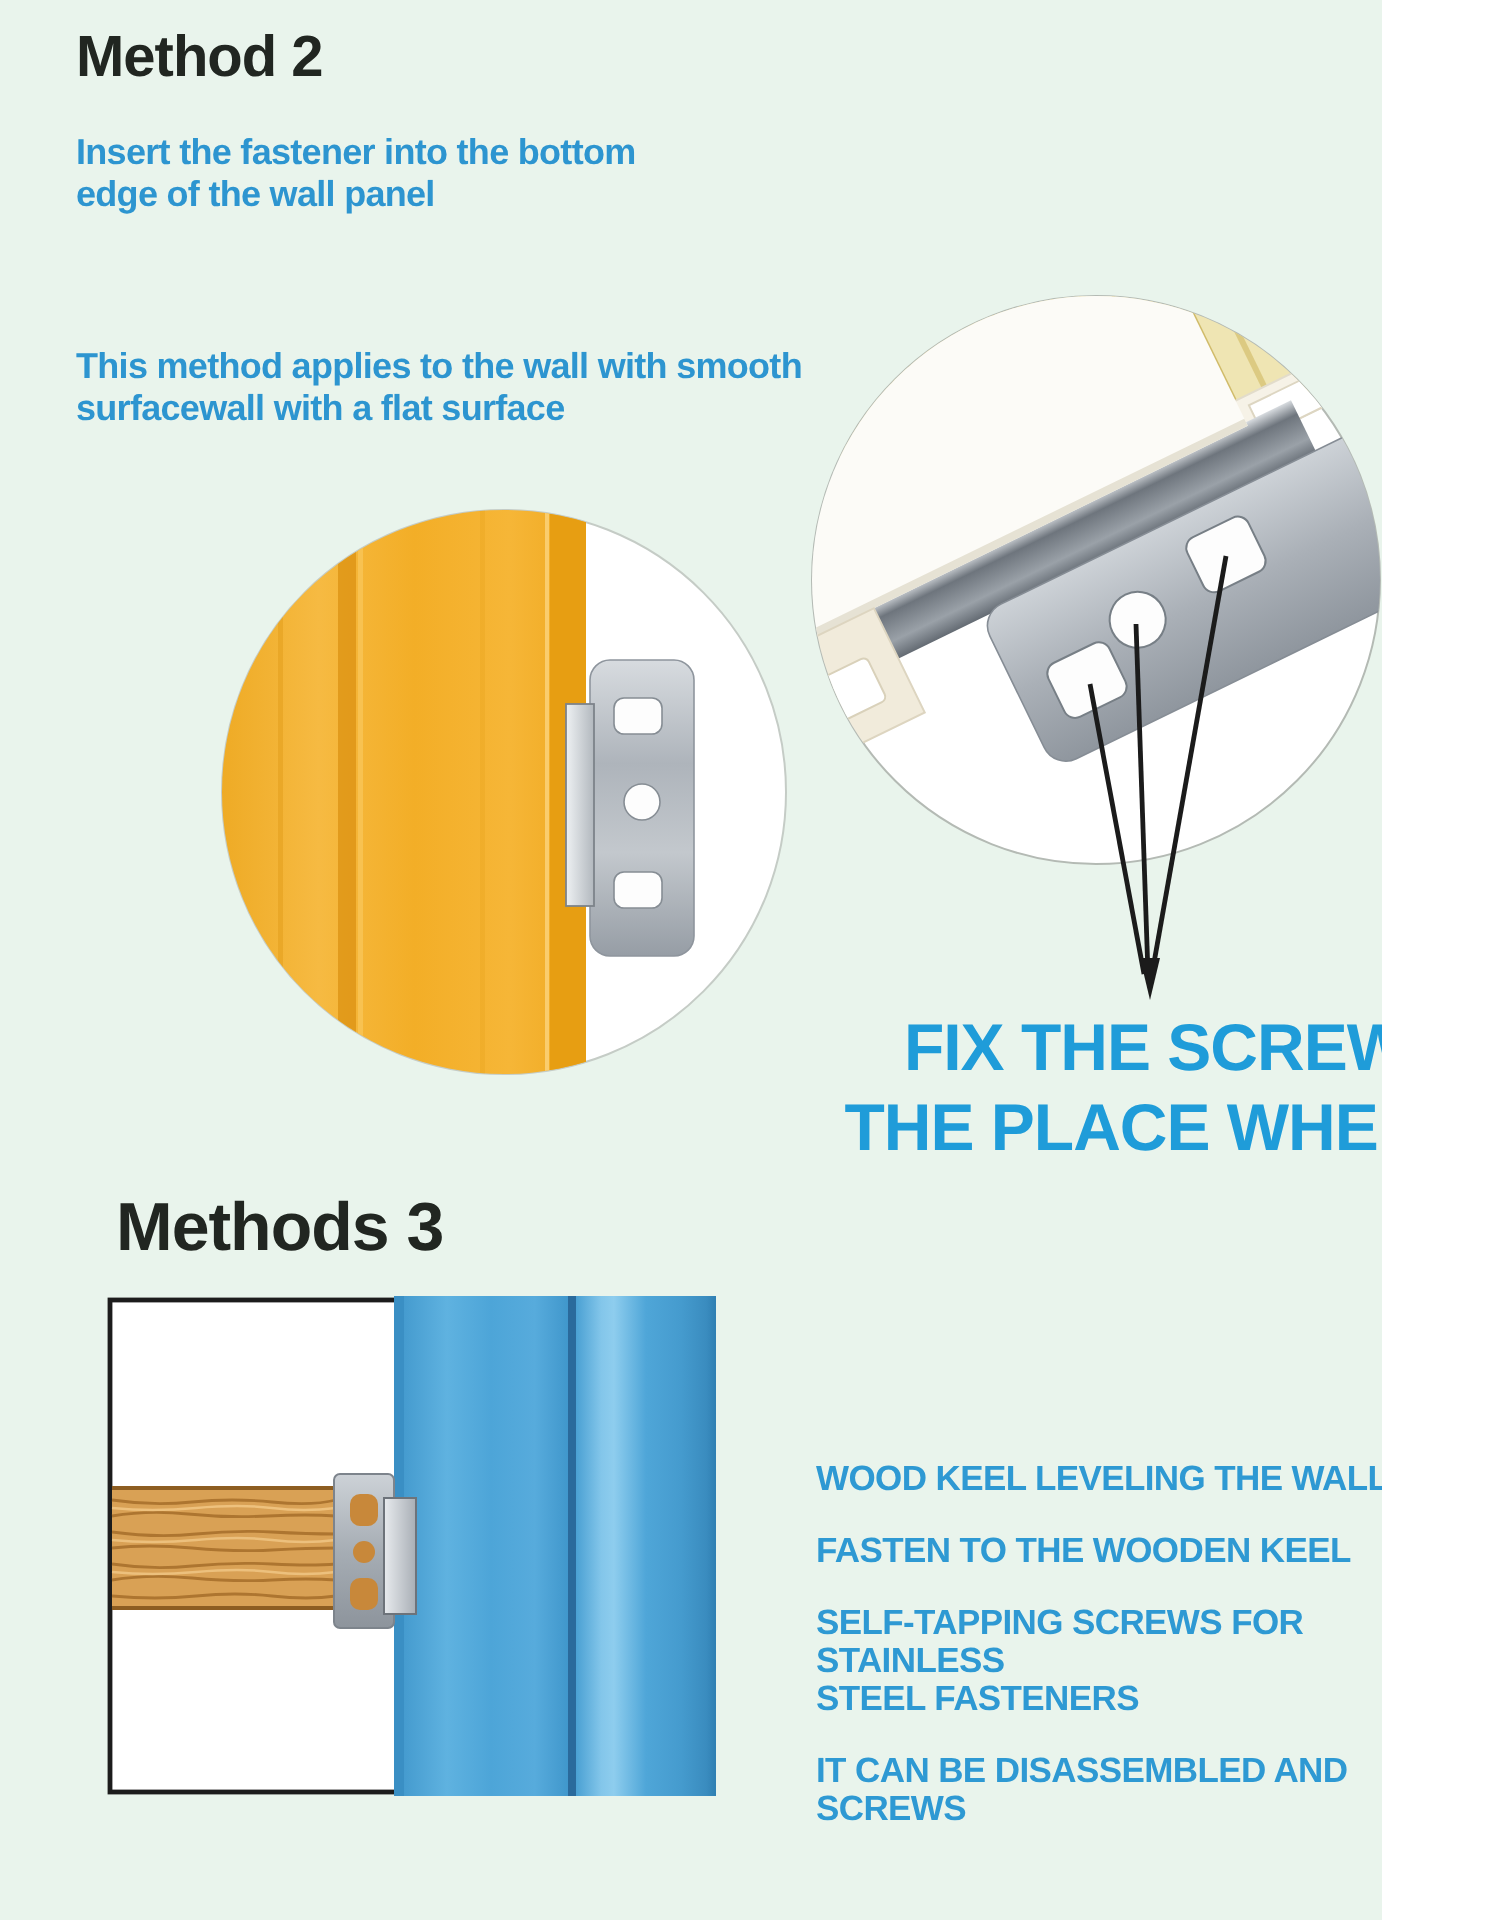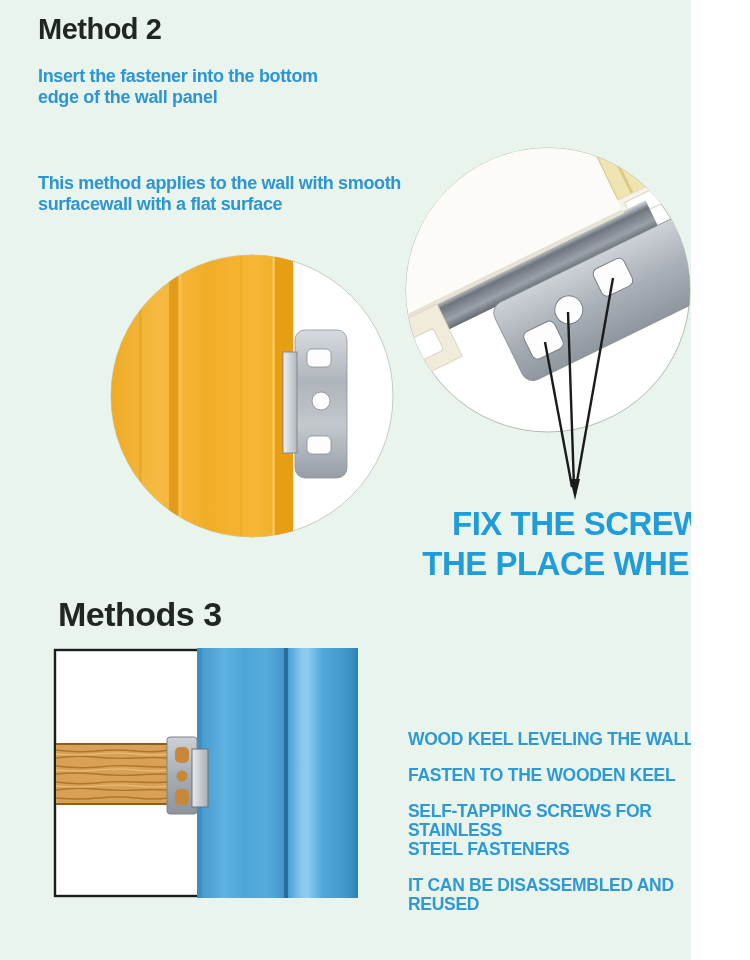--- a/index.html
+++ b/index.html
@@ -231,16 +231,16 @@
       <circle cx="182" cy="776" r="5.5" fill="#c8883a"></circle>
       <rect x="192" y="749" width="16" height="58" fill="url(#gClipK)" stroke="#6d737a" stroke-width="1"></rect>
     </g>
   </svg>
 
   <div class="bullets">
     <p class="bullet">WOOD KEEL LEVELING THE WALL</p>
     <p class="bullet">FASTEN TO THE WOODEN KEEL</p>
     <p class="bullet">SELF-TAPPING SCREWS FOR STAINLESS
 STEEL FASTENERS</p>
-    <p class="bullet">IT CAN BE DISASSEMBLED AND REUSED</p>
+    <p class="bullet">IT CAN BE DISASSEMBLED AND SCREWS</p>
   </div>
 
 </div>
 
 </body></html>

